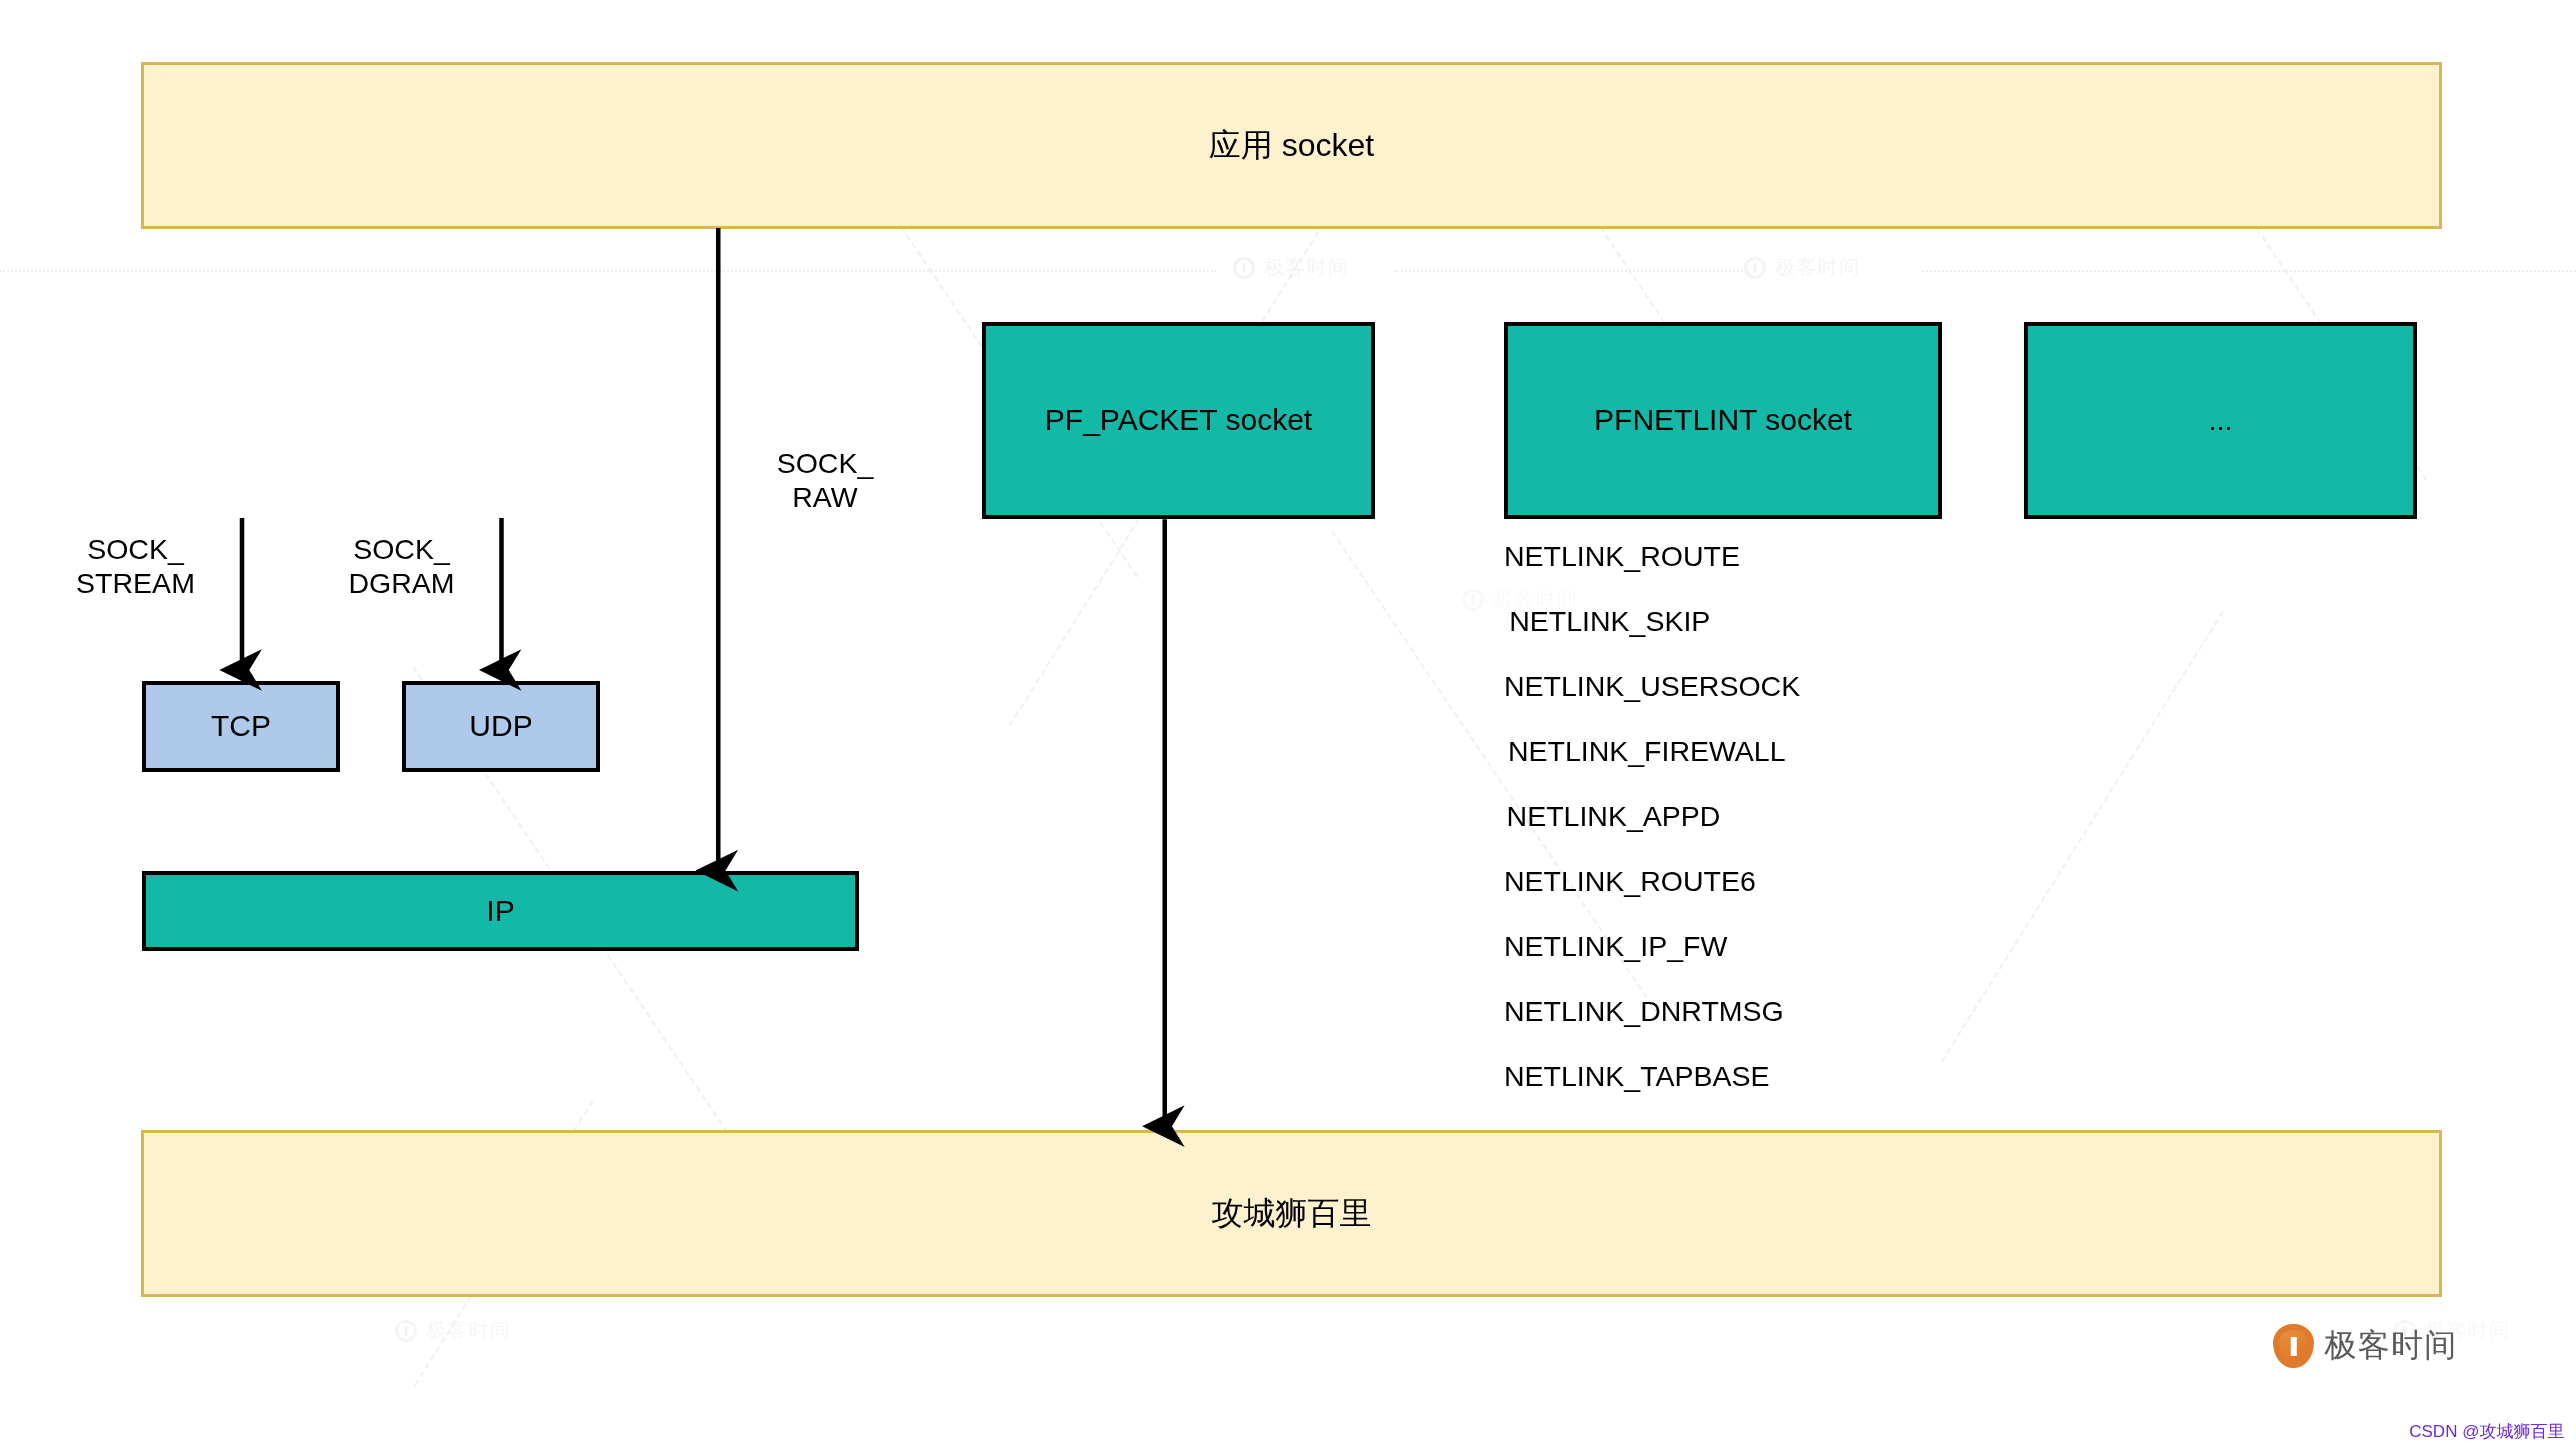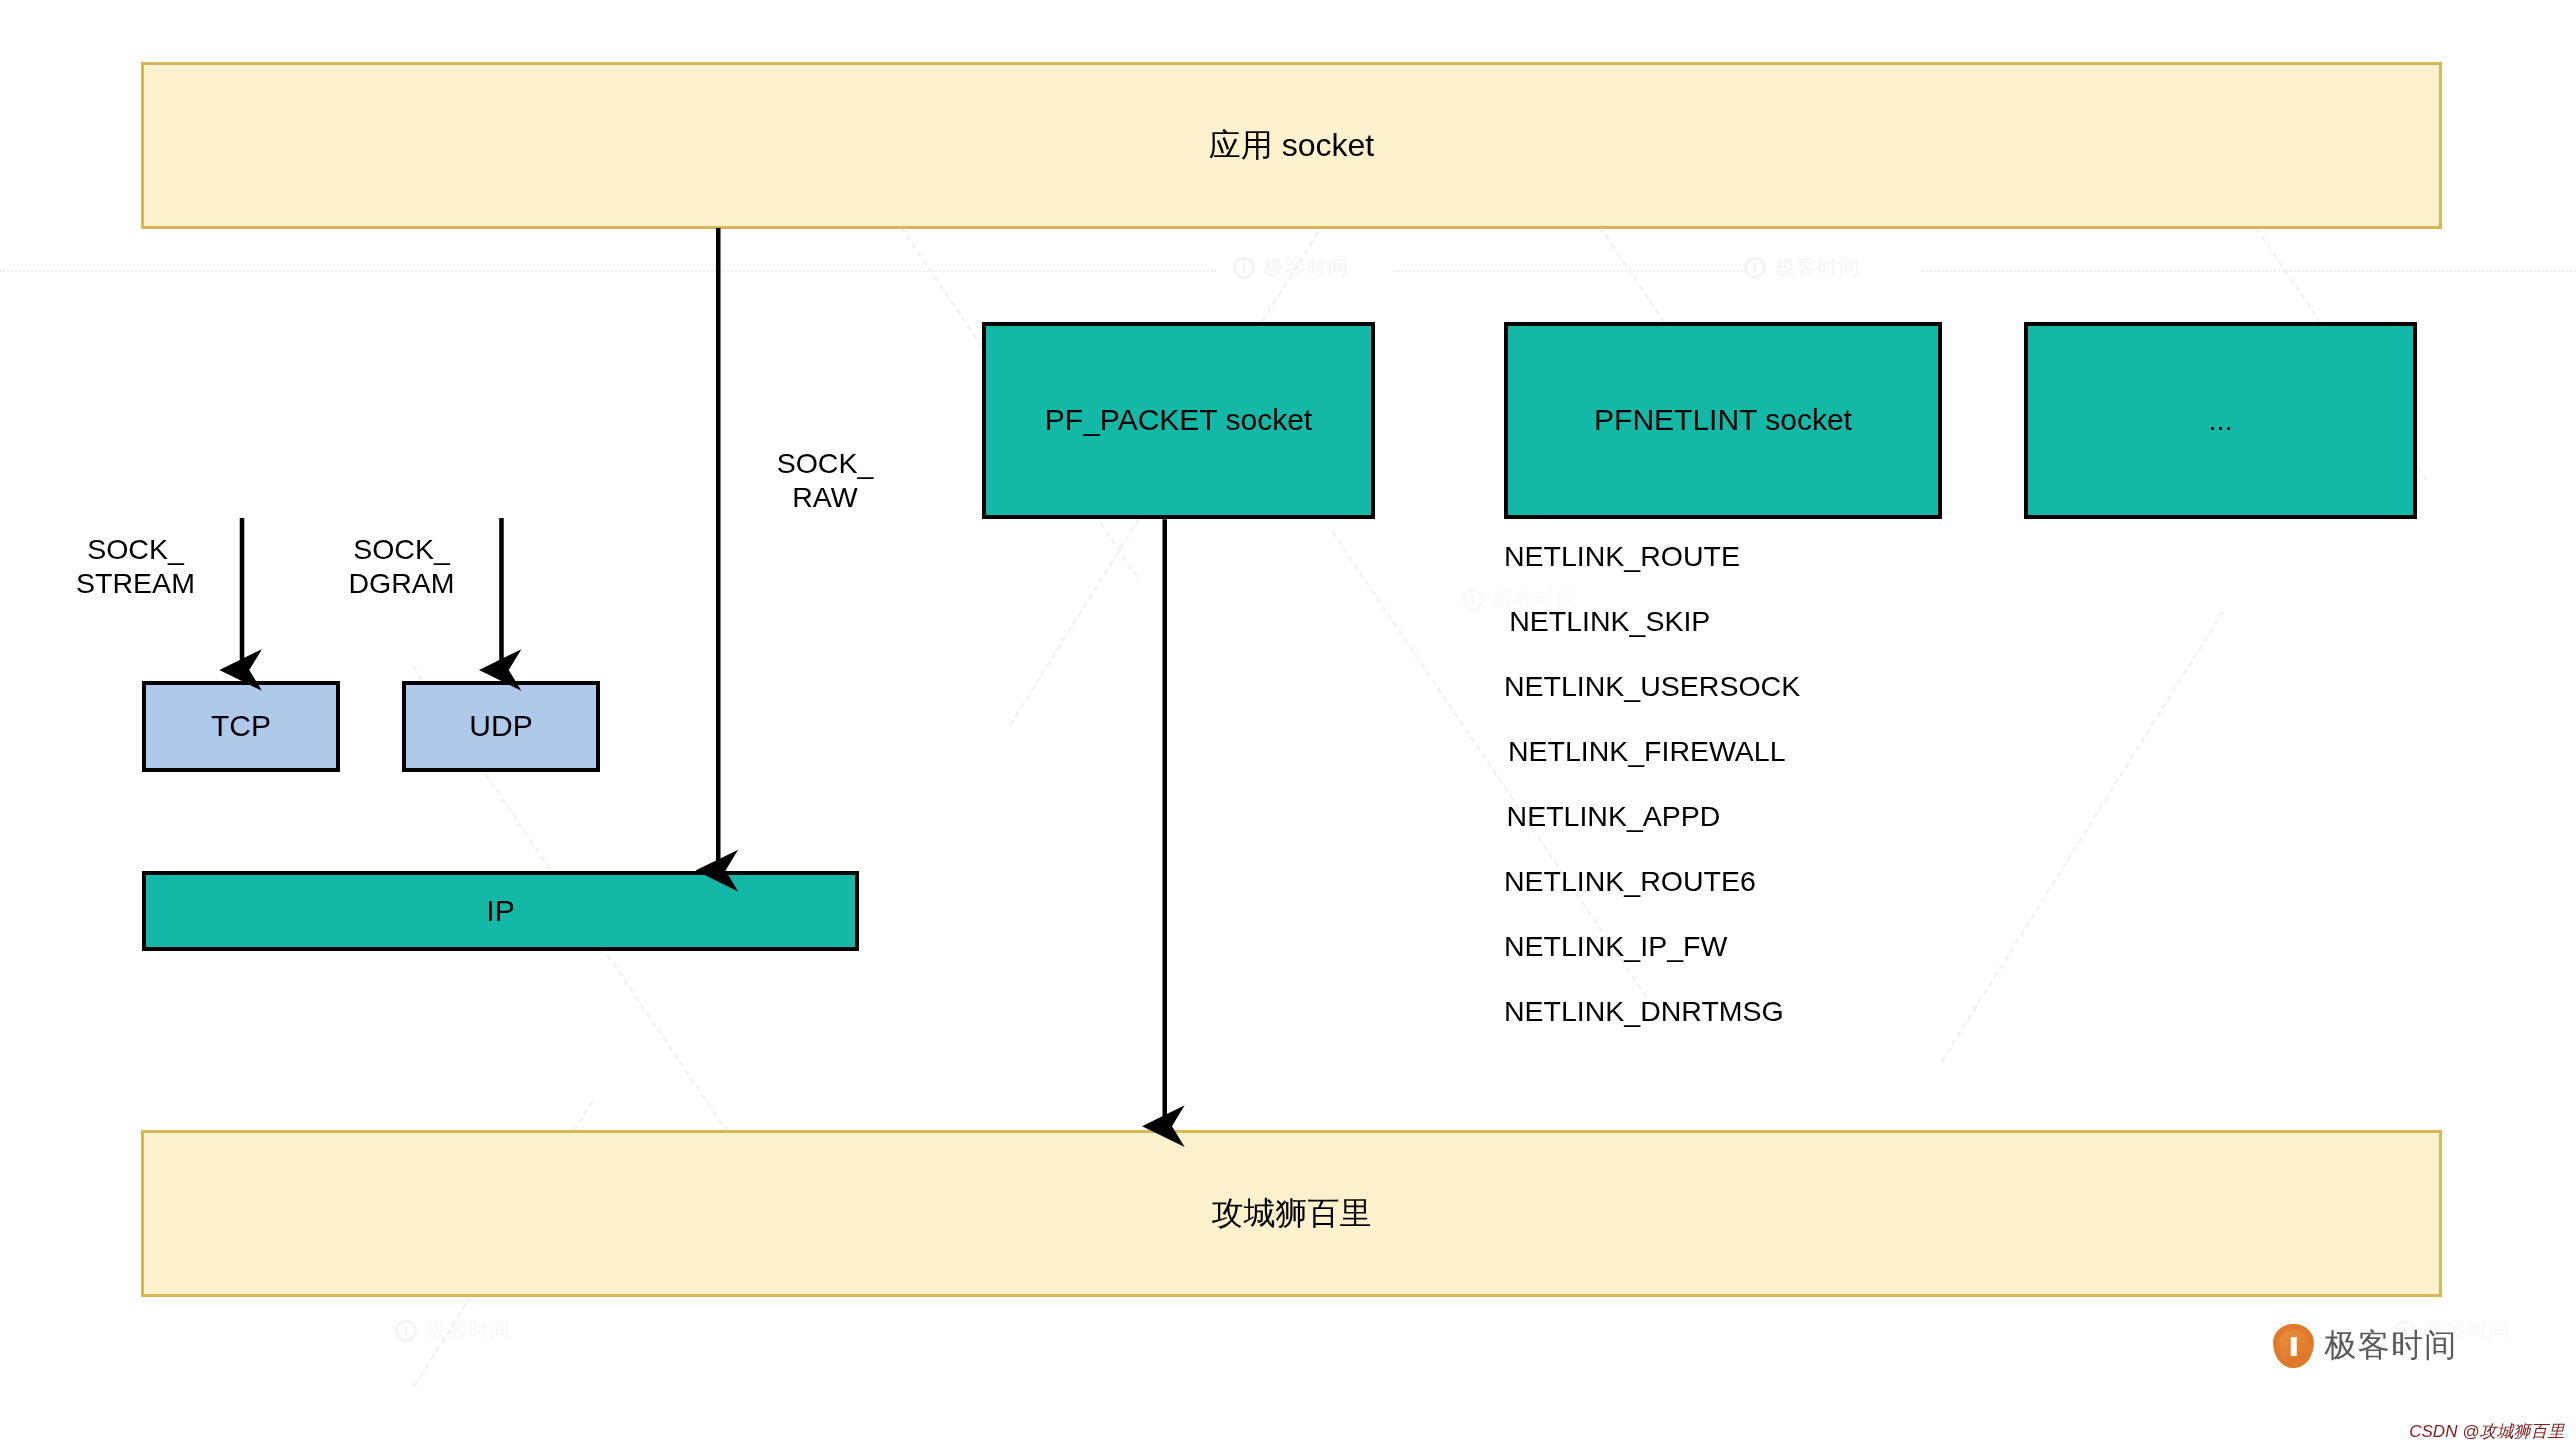--- a/index.html
+++ b/index.html
@@ -136,24 +136,23 @@
     z-index: 3;
     pointer-events: none;
   }
 
   
   .credit {
     position: absolute;
     right: 11.6px;
     bottom: 5.2px;
     font-size: 17px;
-    color: #7f1d1d;
+    color: #6d28d9;
     z-index: 4;
     white-space: nowrap;
-    font-style: italic;
   }
 
   
   .brand-wm {
     position: absolute;
     display: flex;
     align-items: center;
     gap: 10.4px;
     z-index: 4;
   }
@@ -297,20 +296,21 @@
 
     <div class="netlink-list" id="netlink-list" style="left:1504px; top:524px; width:582px;">
         <div class="netlink-item" style="padding-left: 0px;">NETLINK_ROUTE</div>
         <div class="netlink-item" style="padding-left: 5.2px;">NETLINK_SKIP</div>
         <div class="netlink-item" style="padding-left: 0px;">NETLINK_USERSOCK</div>
         <div class="netlink-item" style="padding-left: 3.9px;">NETLINK_FIREWALL</div>
         <div class="netlink-item" style="padding-left: 2.6px;">NETLINK_APPD</div>
         <div class="netlink-item" style="padding-left: 0px;">NETLINK_ROUTE6</div>
         <div class="netlink-item" style="padding-left: 0px;">NETLINK_IP_FW</div>
         <div class="netlink-item" style="padding-left: 0px;">NETLINK_DNRTMSG</div>
+        <div class="netlink-item" style="padding-left: 0px;">NETLINK_TAPBASE</div>
       </div>
 
     <div class="box box-yellow" style="left:141px; top:1130px; width:2301px; height:167px;">
       <span>攻城狮百里</span>
     </div>
   </div>
 
   <div class="brand-wm" style="left:2273px; top:1324px;">
     <span class="brand-logo"></span>
     <span class="brand-text">极客时间</span>

